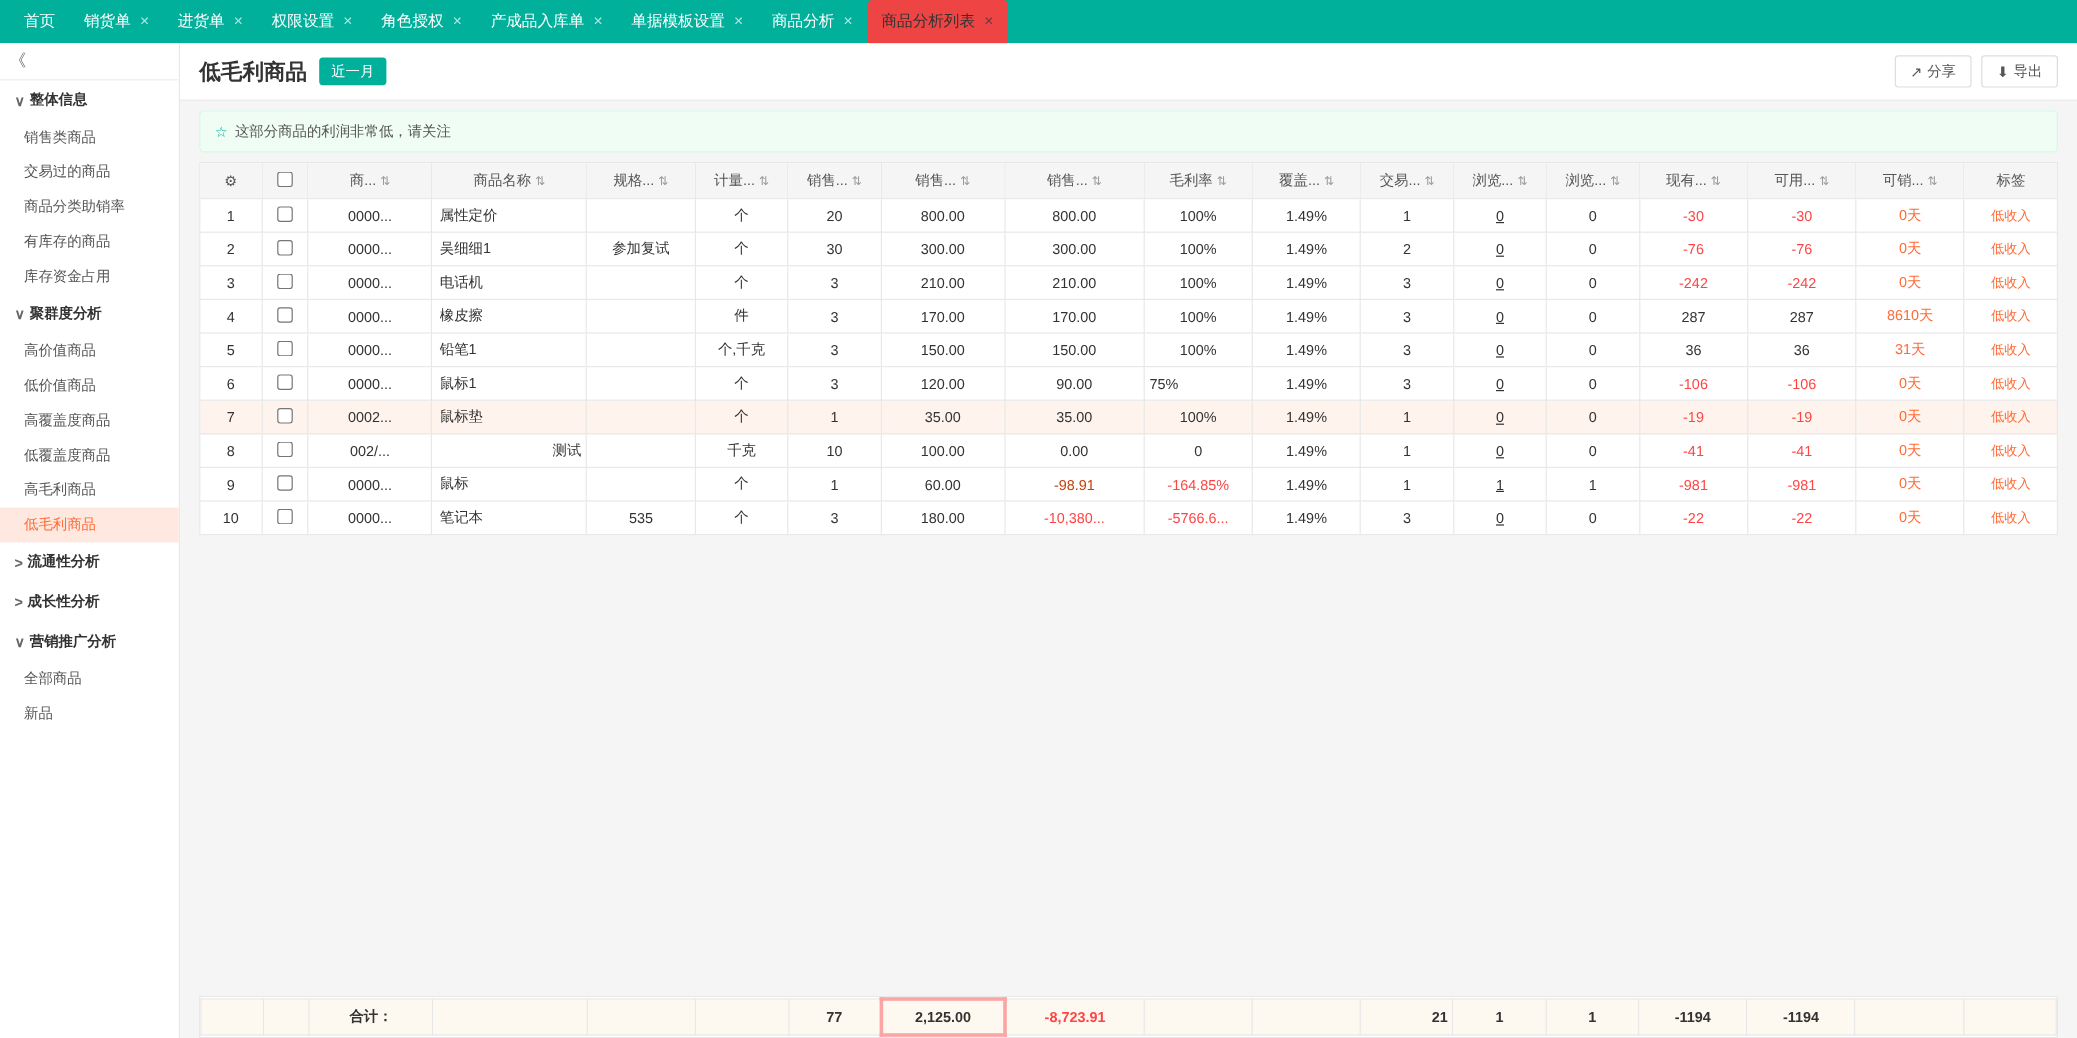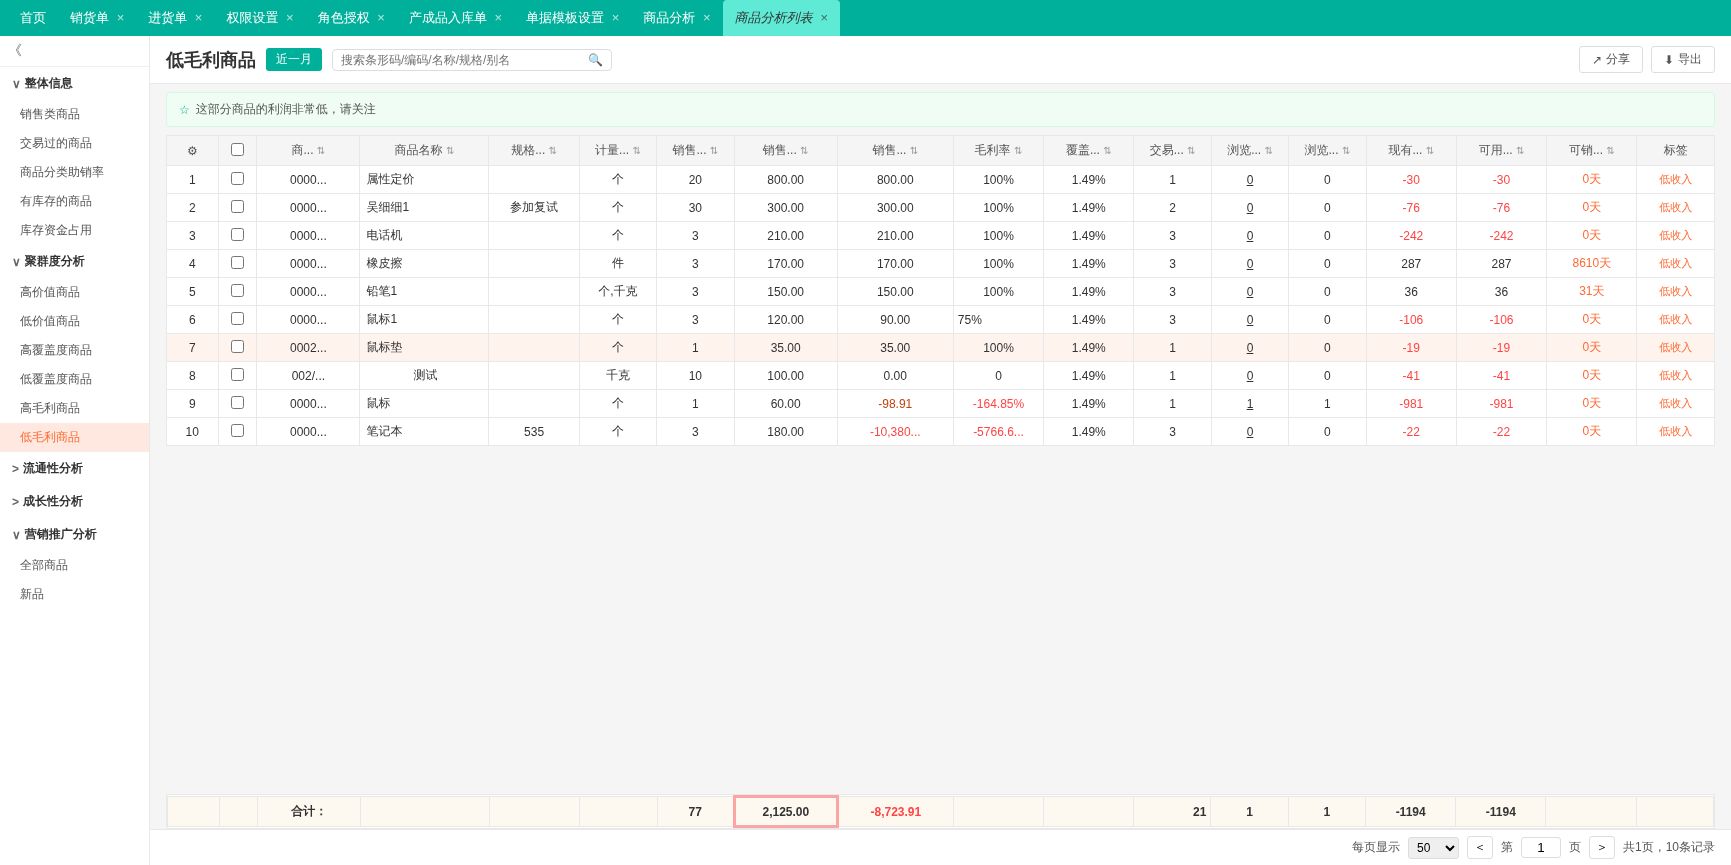--- a/index.html
+++ b/index.html
@@ -1,21 +1,21 @@
 <!DOCTYPE html>
 <html><head>
   <meta charset="utf-8">
   <style>
     * { margin: 0; padding: 0; box-sizing: border-box; }
     body { font-family: 'Microsoft YaHei', Arial, sans-serif; font-size: 12px; background: #f5f5f5; color: #333; overflow: hidden; width: 1731px; height: 865px; }
     
     
     .top-nav { background: #00b09b; display: flex; align-items: center; height: 36px; padding: 0 8px; }
     .nav-item { color: #fff; padding: 0 12px; height: 36px; line-height: 36px; cursor: pointer; font-size: 13px; white-space: nowrap; }
-    .nav-item.active { background: #5eead4; color: #333; border-radius: 4px 4px 0 0; font-style: italic; }
+    .nav-item.active { background: #ef4444; color: #333; border-radius: 4px 4px 0 0; }
     .nav-item .close-x { margin-left: 4px; opacity: 0.7; }
     
     
     .main-layout { display: flex; height: calc(865px - 36px); }
     
     
     .sidebar { width: 150px; background: #fff; border-right: 1px solid #e8e8e8; overflow-y: auto; flex-shrink: 0; }
     .sidebar-group-title { display: flex; align-items: center; padding: 8px 12px; color: #333; font-weight: bold; font-size: 12px; cursor: pointer; }
     .sidebar-group-title .arrow { margin-right: 4px; color: #666; }
     .sidebar-item { padding: 6px 12px 6px 20px; color: #555; cursor: pointer; font-size: 12px; }
@@ -108,24 +108,20 @@
     </div>
     <div class="sidebar-item">全部商品</div>
     <div class="sidebar-item">新品</div>
   </div>
 
   <div class="content-area">
 
     <div class="page-header">
       <h2 class="page-title">低毛利商品</h2>
       <button class="date-filter-btn">近一月</button>
-      <div class="search-box">
-        <input type="text" placeholder="搜索条形码/编码/名称/规格/别名" style="">
-        <span style="color:#aaa;cursor:pointer;">🔍</span>
-      </div>
       <div class="header-actions">
         <button class="action-btn">
           <span>↗</span>
           <span>分享</span>
         </button>
         <button class="action-btn">
           <span>⬇</span>
           <span>导出</span>
         </button>
       </div>
@@ -298,21 +294,21 @@
     <td style="text-align:center;">0</td>
     <td style="text-align:center;color:#ff4444;">-19</td>
     <td style="text-align:center;color:#ff4444;">-19</td>
     <td style="text-align:center; color:#ff6b35;">0天</td>
     <td style="text-align:center;"><span style="color:#ff6b35; font-size:11px;">低收入</span></td>
   </tr>
             <tr>
     <td style="text-align:center;">8</td>
     <td style="text-align:center;"><input type="checkbox" style=""></td>
     <td style="text-align:center;">002/...</td>
-    <td style="text-align:center; padding-left:6px;">测试</td>
+    <td style="text-align:right; padding-left:6px;">测试</td>
     <td style="text-align:center;"></td>
     <td style="text-align:center;">千克</td>
     <td style="text-align:center;">10</td>
     <td style="text-align:center;">100.00</td>
     <td style="text-align:center;">0.00</td>
     <td style="text-align:center;">0</td>
     <td style="text-align:center;">1.49%</td>
     <td style="text-align:center;">1</td>
     <td style="text-align:center;text-decoration:underline;cursor:pointer;">0</td>
     <td style="text-align:center;">0</td>
@@ -385,29 +381,14 @@
           <td style="width:60px; border:1px solid #e8e8e8; padding:6px 4px; text-align:center;">1</td>
           <td style="width:70px; border:1px solid #e8e8e8; padding:6px 4px; text-align:center;">-1194</td>
           <td style="width:70px; border:1px solid #e8e8e8; padding:6px 4px; text-align:center;">-1194</td>
           <td style="width:70px; border:1px solid #e8e8e8; padding:6px 4px;"></td>
           <td style="width:60px; border:1px solid #e8e8e8; padding:6px 4px;"></td>
         </tr>
       </tbody>
         </table>
     </div>
 
-    <div class="pagination-bar">
-      <span>每页显示</span>
-      <select>
-        <option>10</option>
-        <option>20</option>
-        <option selected="">50</option>
-        <option>100</option>
-      </select>
-      <button>＜</button>
-      <span>第</span>
-      <input class="page-input" type="text" value="1" style="">
-      <span>页</span>
-      <button>＞</button>
-      <span>共1页，10条记录</span>
-    </div>
   </div>
 </div>
 
 </body></html>

